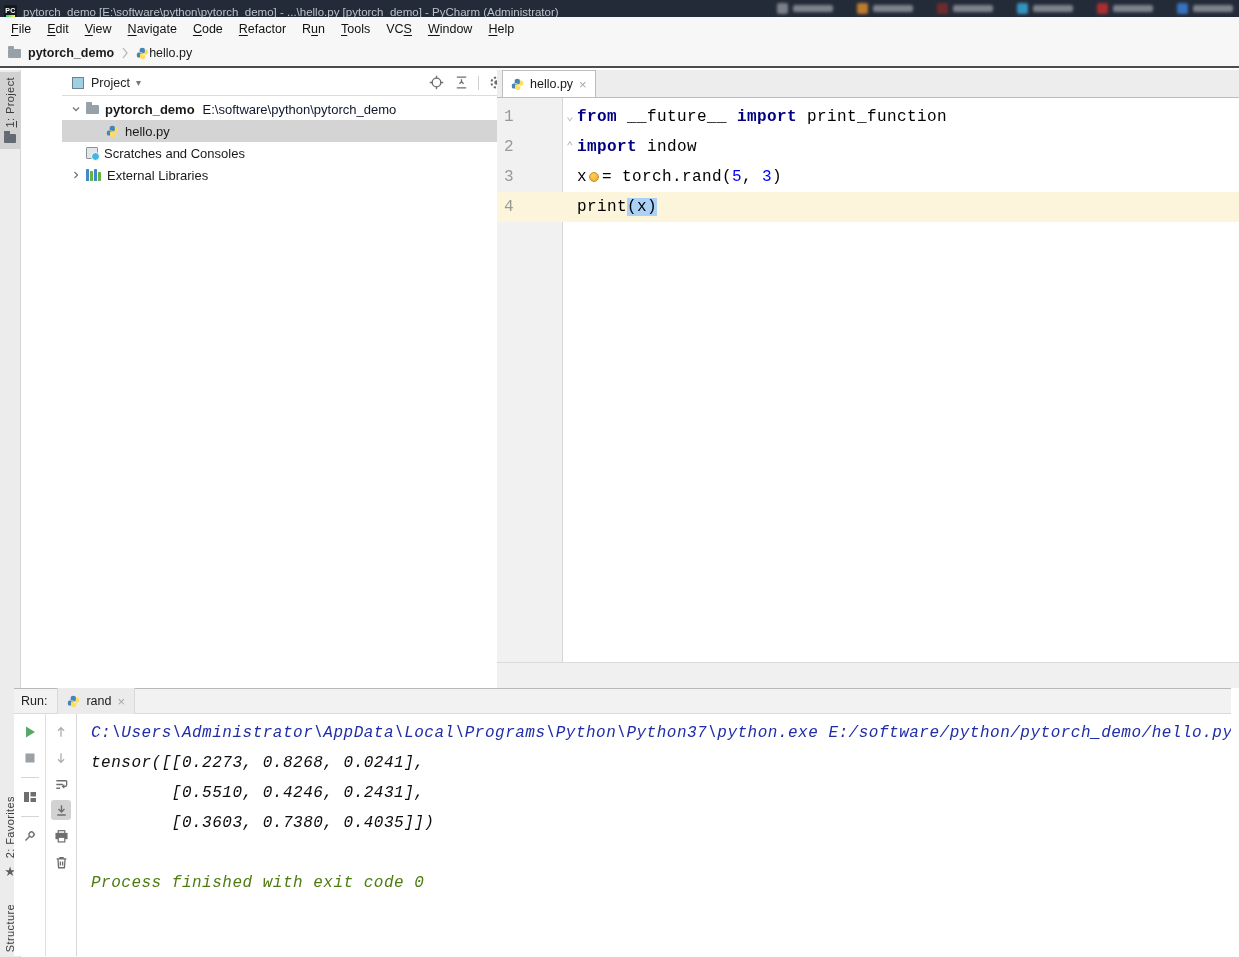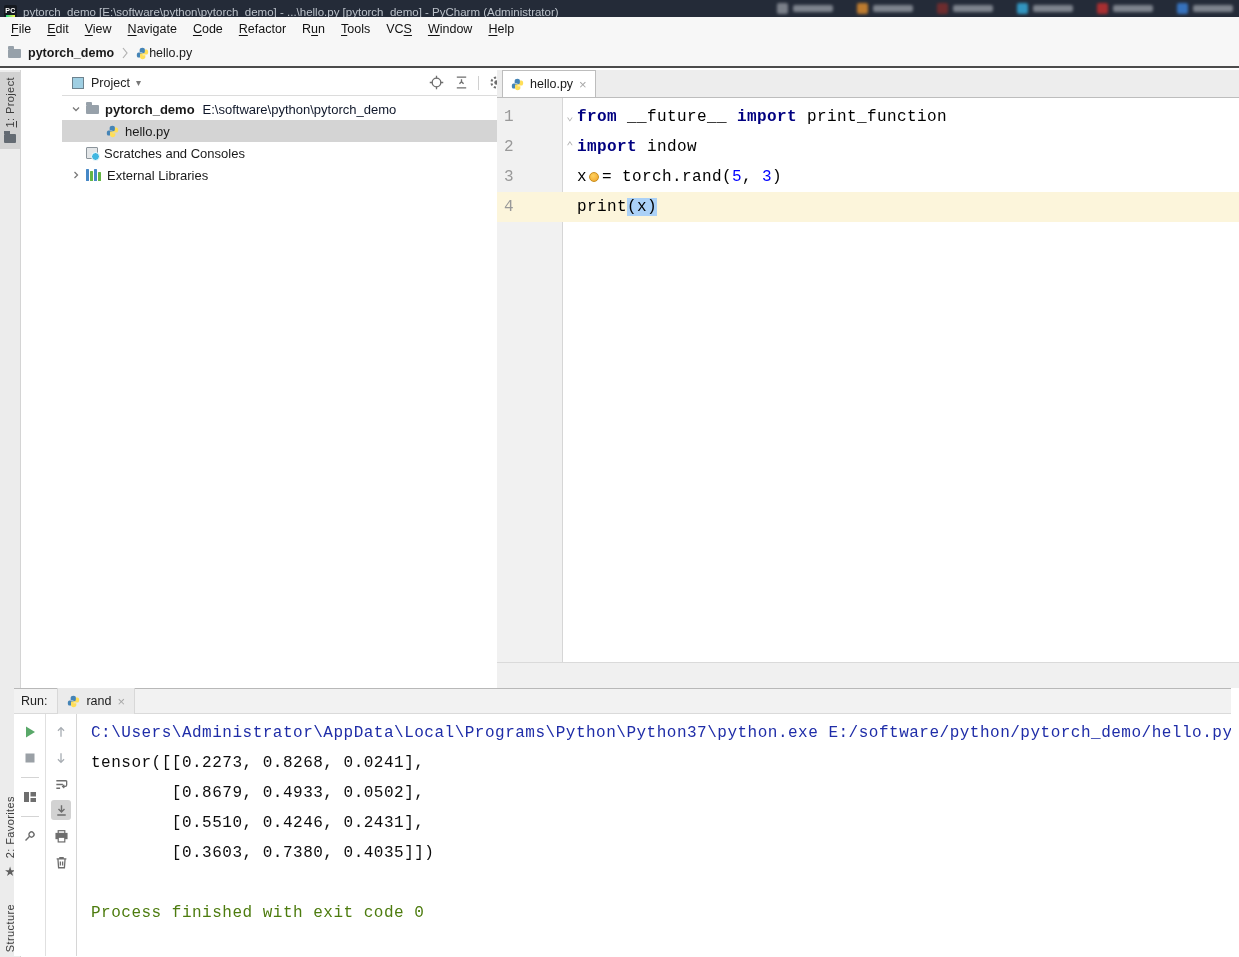--- a/index.html
+++ b/index.html
@@ -114,21 +114,21 @@
   .rtoolbar { position:absolute; top:0; bottom:0; display:flex; flex-direction:column;
     align-items:center; padding-top:8px; }
   .rtb1 { left:0; width:31px; }
   .rtb2 { left:31px; width:32px; border-left:1px solid #e0e0e0; border-right:1px solid #d6d6d6; }
   .ricon { width:20px; height:20px; display:flex; align-items:center; justify-content:center;
     margin-bottom:6px; border-radius:3px; cursor:default; }
   .ricon.selected { background:#d2d2d2; }
   .tdiv { width:18px; height:1px; background:#d4d4d4; margin:3px 0 9px; }
   .console { position:absolute; left:64px; right:0; top:0; bottom:0; overflow:hidden;
     font-family:"Liberation Mono","DejaVu Sans Mono",monospace; font-size:16px;
-    letter-spacing:.5px; padding:4px 0 0 13px; }
+    letter-spacing:.5px; padding:4px 0 0 13px;font-style:italic; }
   .console-line { white-space:pre; height:30px; line-height:30px; min-height:30px; }
   .cl-path { color:#1f2da8; }
   .cl-out  { color:#0d0d0d; }
   .cl-sys  { color:#4d7c0f; }
   svg.ic { display:block; }
 </style>
 </head>
 <body>
 
 <div class="screen">
@@ -393,21 +393,20 @@
           </span>
           <span class="ricon">
             <svg class="ic" width="15" height="15" viewBox="0 0 16 16" fill="none" stroke="#6e6e6e" stroke-width="1.4">
               <path d="M2.8 4.2h10.4M6.3 4.2V2.8h3.4v1.4M4.2 4.2l.7 9.4h6.2l.7-9.4M6.8 6.8v4.4M9.2 6.8v4.4"></path>
               </svg>
           </span>
         </div>
         <div class="console" id="console">
             <div class="console-line cl-path">C:\Users\Administrator\AppData\Local\Programs\Python\Python37\python.exe E:/software/python/pytorch_demo/hello.py</div>
             <div class="console-line cl-out">tensor([[0.2273, 0.8268, 0.0241],</div>
-            <div class="console-line cl-out">        [0.8679, 0.4933, 0.0502],</div>
             <div class="console-line cl-out">        [0.5510, 0.4246, 0.2431],</div>
             <div class="console-line cl-out">        [0.3603, 0.7380, 0.4035]])</div>
             <div class="console-line cl-out"></div>
             <div class="console-line cl-sys">Process finished with exit code 0</div>
           </div>
       </div>
     </div>
 
   </div>
 </div>

